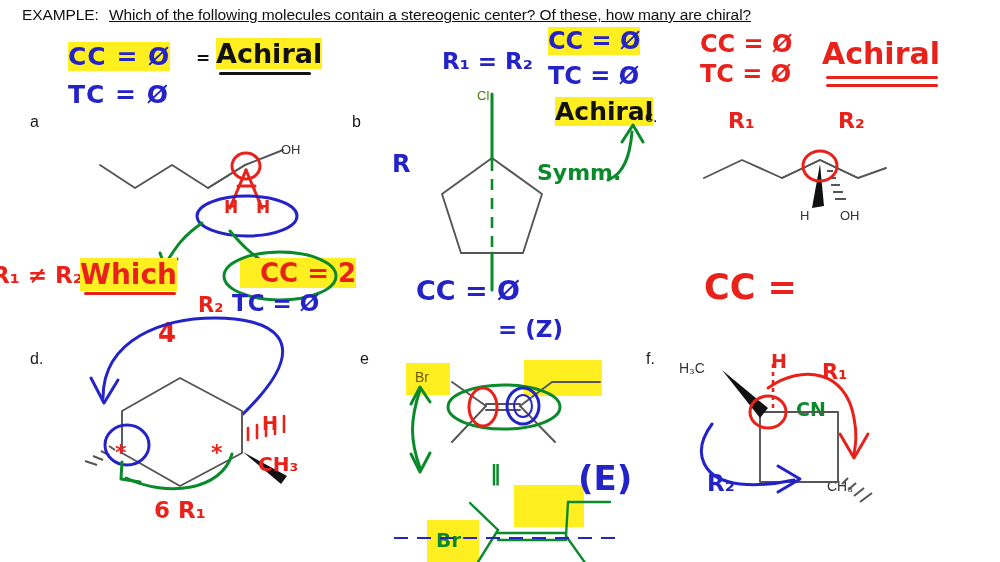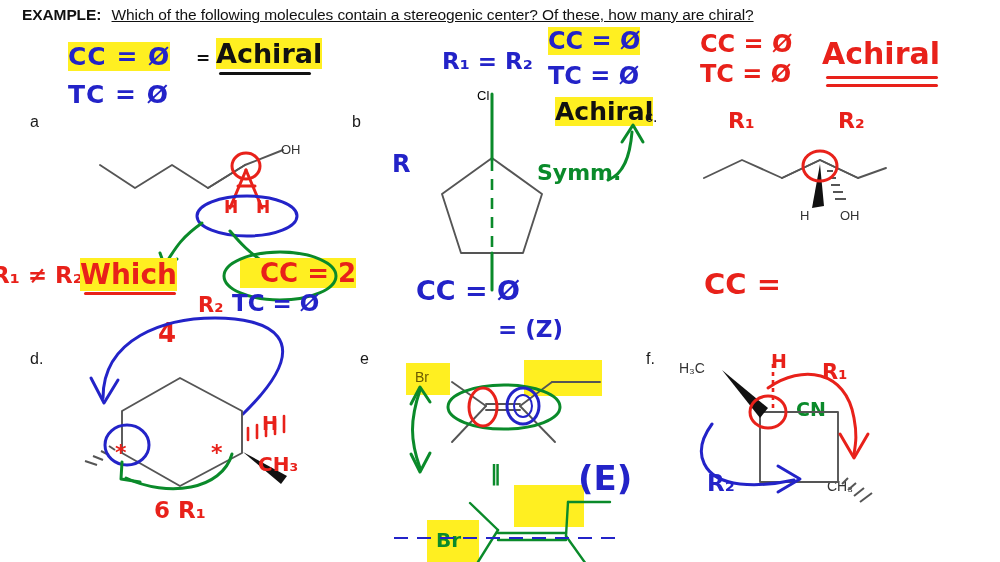--- a/index.html
+++ b/index.html
@@ -3,21 +3,21 @@
 <meta charset="utf-8">
 <style>
   html,body{margin:0;padding:0;background:#fff;}
   body{width:1000px;height:562px;position:relative;overflow:hidden;
        font-family:"Liberation Sans",sans-serif;}
   .stage{position:absolute;inset:0;}
   .abs{position:absolute;white-space:nowrap;}
 
   
   .hdr{left:22px;top:6px;font-size:15.5px;color:#111;letter-spacing:-.1px;}
-  .hdr b{font-weight:bold;}
+  .hdr b{font-weight:normal;}
 
   
   .plabel{font-size:16px;color:#1a1a1a;font-family:"Liberation Sans",sans-serif;}
 
   
   .ink{font-family:"DejaVu Sans",sans-serif;font-weight:bold;}
   .blue{color:#2323c8;}
   .red{color:#e8211a;}
   .green{color:#0a8a2a;}
   .black{color:#111;}
@@ -103,21 +103,21 @@
   <div class="abs ink blue" style="left:548px;top:62px;font-size:24px;">TC = Ø</div>
   <div class="abs ink black hl" style="left:555px;top:97px;font-size:25px;">Achiral</div>
   <div class="abs plabel" style="left:645px;top:108px;">c.</div>
 
   <div class="abs ink green" style="left:537px;top:160px;font-size:22px;">Symm.</div>
   <svg style="left:600px;top:118px;" width="70" height="70">
     <path class="inkg" d="M8,62 C24,56 30,38 32,14"></path>
     <path class="inkg" d="M22,24 L33,7 L43,24"></path>
   </svg>
 
-  <div class="abs molt" style="left:477px;top:88px;color:#000000;font-size:13px;">Cl</div>
+  <div class="abs molt" style="left:477px;top:88px;color:#4d7c0f;font-size:13px;">Cl</div>
   <svg style="left:430px;top:100px;" width="160" height="180">
     <polygon class="mol" points="62,58 112,94 93,153 31,153 12,94"></polygon>
     <line class="mol" x1="62" y1="58" x2="62" y2="8"></line>
   </svg>
   <svg style="left:430px;top:90px;" width="160" height="210">
     <line class="inkg" x1="62" y1="4" x2="62" y2="70"></line>
     <line class="dashg" x1="62" y1="70" x2="62" y2="163"></line>
     <line class="inkg" x1="62" y1="163" x2="62" y2="200"></line>
   </svg>
 
@@ -144,21 +144,21 @@
       <line x1="129" y1="38" x2="136" y2="38"></line>
       <line x1="131" y1="45" x2="140" y2="45"></line>
       <line x1="133" y1="52" x2="143" y2="52"></line>
       <line x1="135" y1="59" x2="146" y2="59"></line>
     </g>
     <text class="molt" x="100" y="80">H</text>
     <text class="molt" x="140" y="80">OH</text>
     <ellipse class="inkr" cx="120" cy="26" rx="17" ry="15"></ellipse>
   </svg>
 
-  <div class="abs ink red" style="left:704px;top:267px;font-size:29px;">CC =</div>
+  <div class="abs ink red" style="left:704px;top:267px;font-size:35px;">CC =</div>
 
   <div class="abs plabel" style="left:30px;top:350px;">d.</div>
 
   <div class="abs ink red" style="left:158px;top:318px;font-size:26px;">4</div>
 
   <svg style="left:85px;top:318px;" width="260" height="120">
     <path class="inkb" d="M18,80 C18,20 80,0 130,0 C180,0 238,18 158,96"></path>
     <path class="inkb" d="M6,60 L19,85 L33,62"></path>
   </svg>
 

